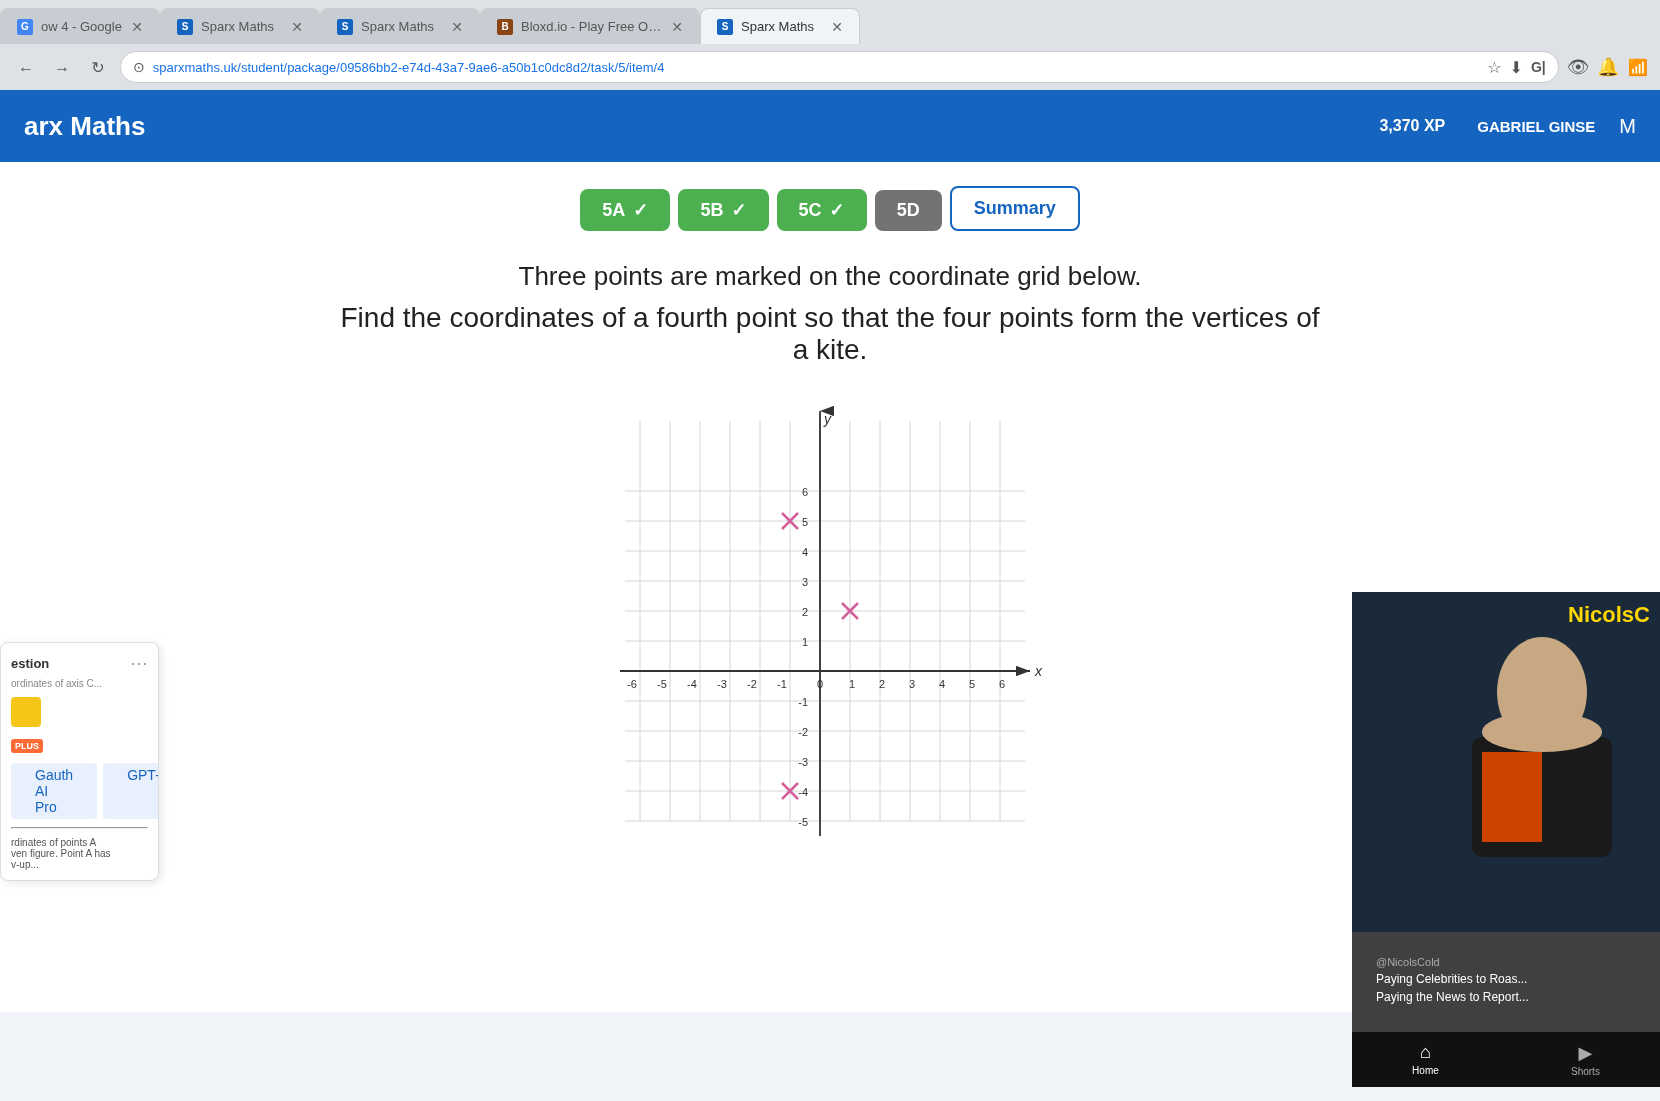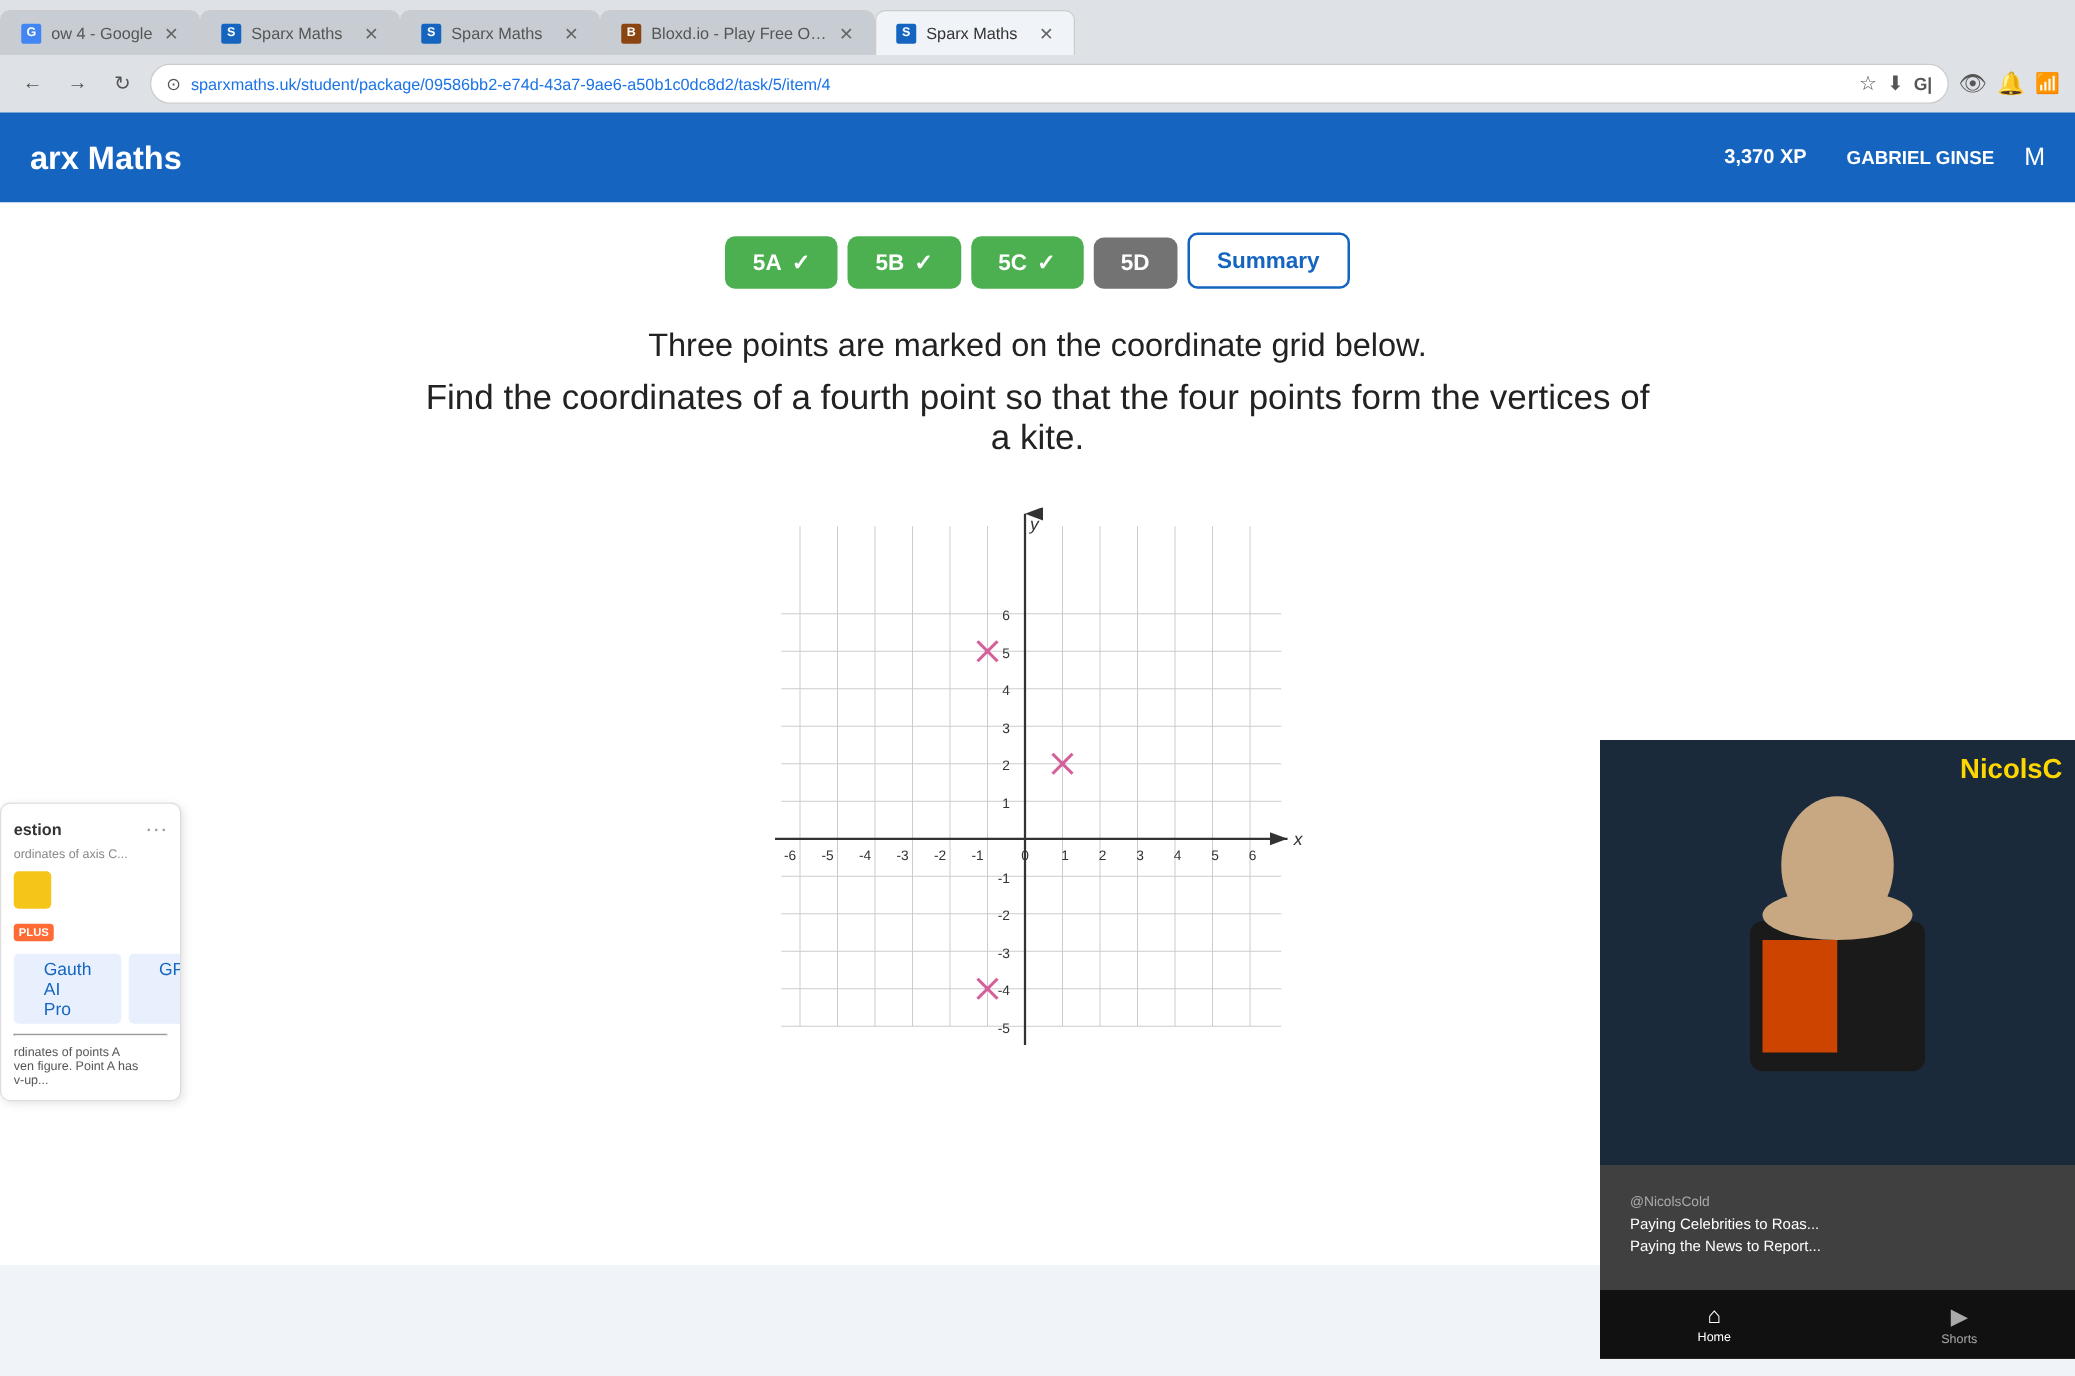--- a/index.html
+++ b/index.html
@@ -42,30 +42,30 @@
     .question-area { text-align: center; padding: 10px 60px 20px 60px; }
     .question-line1 { font-size: 26px; color: #222; margin-bottom: 10px; }
     .question-line2 { font-size: 28px; color: #222; font-weight: normal; }
 
     
     .grid-area { display: flex; justify-content: center; padding: 20px 0; }
     .grid-container { position: relative; }
     svg.coord-grid { display: block; }
 
     
-    .left-panel { position: absolute; left: 0; top: 480px; width: 145px; background: white; border: 1px solid #ddd; border-radius: 8px; padding: 10px; box-shadow: 2px 2px 8px rgba(0,0,0,0.1); overflow: hidden; }
+    .left-panel { position: absolute; left: 0; top: 480px; width: 159px; background: white; border: 1px solid #ddd; border-radius: 8px; padding: 10px; box-shadow: 2px 2px 8px rgba(0,0,0,0.1); overflow: hidden; }
     .left-panel-title { font-size: 13px; font-weight: bold; color: #333; }
     .left-panel-dots { font-size: 18px; color: #999; float: right; cursor: pointer; }
     .left-panel-input { background: #f5c518; width: 30px; height: 30px; border-radius: 4px; margin: 8px 0; }
     .left-panel-plus { background: #ff6b35; color: white; font-size: 9px; font-weight: bold; padding: 2px 4px; border-radius: 3px; display: inline-block; margin: 4px 0; }
     .left-panel-btns { display: flex; gap: 6px; margin-top: 6px; }
     .left-panel-btn { background: #e8f0fe; color: #1565c0; font-size: 14px; padding: 4px 24px; border-radius: 4px; }
 
     
-    .right-panel { position: absolute; right: 0; top: 430px; width: 380px; background: #000; overflow: hidden; }
+    .right-panel { position: absolute; right: 0; top: 430px; width: 308px; background: #000; overflow: hidden; }
     .video-main { width: 100%; height: 340px; background: #1a1a2e; position: relative; overflow: hidden; }
     .video-overlay-name { position: absolute; top: 10px; right: 10px; color: #FFD700; font-size: 22px; font-weight: bold; font-family: Arial; }
     .video-bottom { background: #404040; padding: 24px; color: white; }
     .video-user { color: #aaa; font-size: 11px; }
     .video-title { color: white; font-size: 12px; margin: 4px 0; }
     .video-nav { display: flex; gap: 12px; justify-content: space-around; background: #111; padding: 10px 0; }
     .video-nav-item { display: flex; flex-direction: column; align-items: center; gap: 2px; color: #aaa; font-size: 10px; }
     .video-nav-item.active { color: #fff; }
     .video-nav-icon { font-size: 18px; }
   </style>

